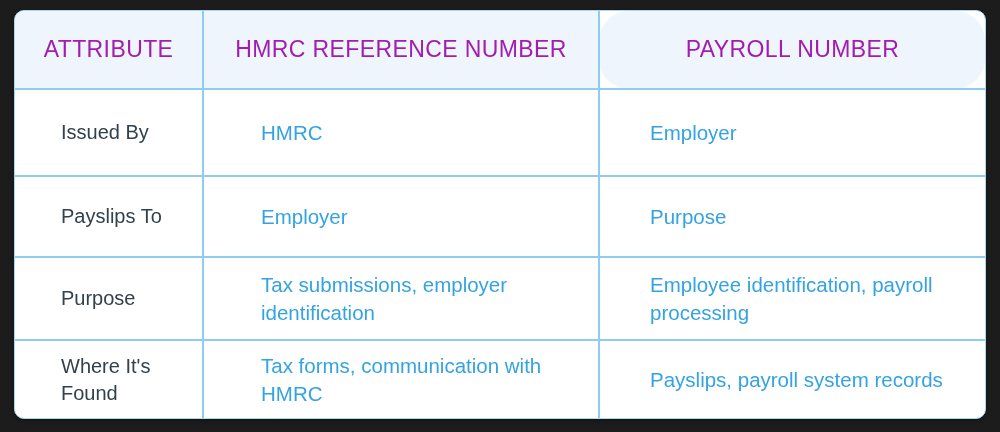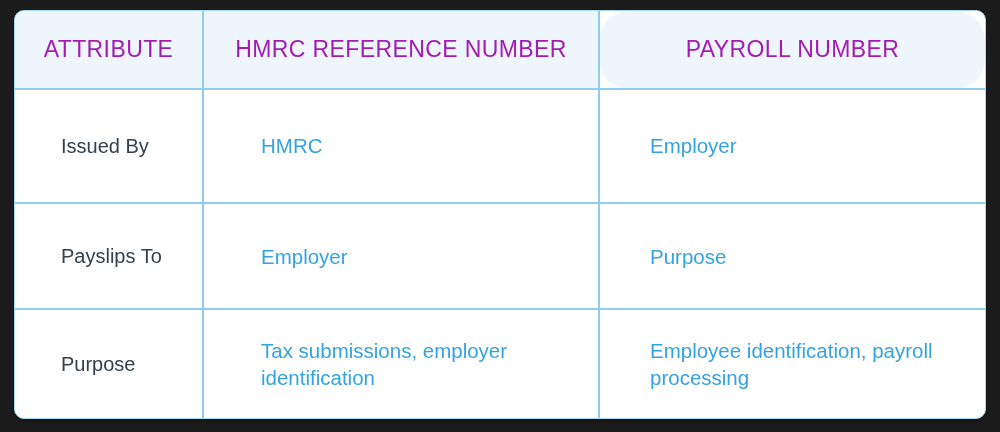--- a/index.html
+++ b/index.html
@@ -133,18 +133,23 @@
           <td class="val-cell val-paye">Employer</td>
           <td class="val-cell val-payroll">Purpose</td>
         </tr>
 
         <tr class="row-purpose">
           <td class="attr-cell">Purpose</td>
           <td class="val-cell val-paye">Tax submissions, employer identification</td>
           <td class="val-cell val-payroll">Employee identification, payroll processing</td>
         </tr>
 
+        <tr class="row-where">
+          <td class="attr-cell">Where It's Found</td>
+          <td class="val-cell val-paye">Tax forms, communication with HMRC</td>
+          <td class="val-cell val-payroll">Payslips, payroll system records</td>
+        </tr>
 
       </tbody>
     </table>
   </div>
 
 </div>
 
 </body></html>

